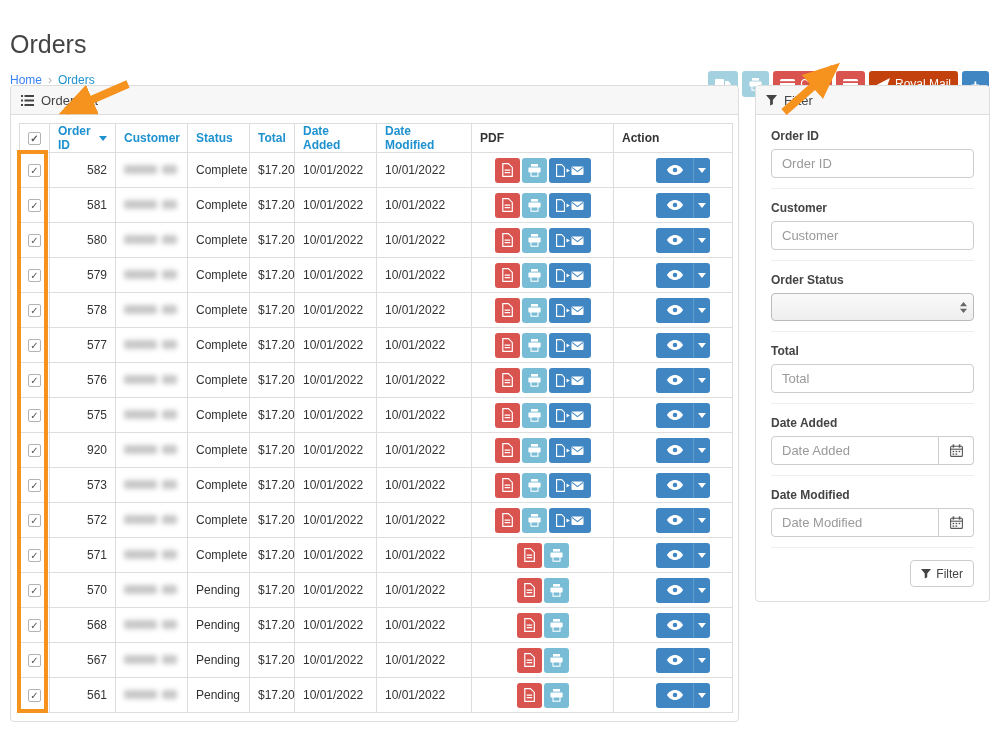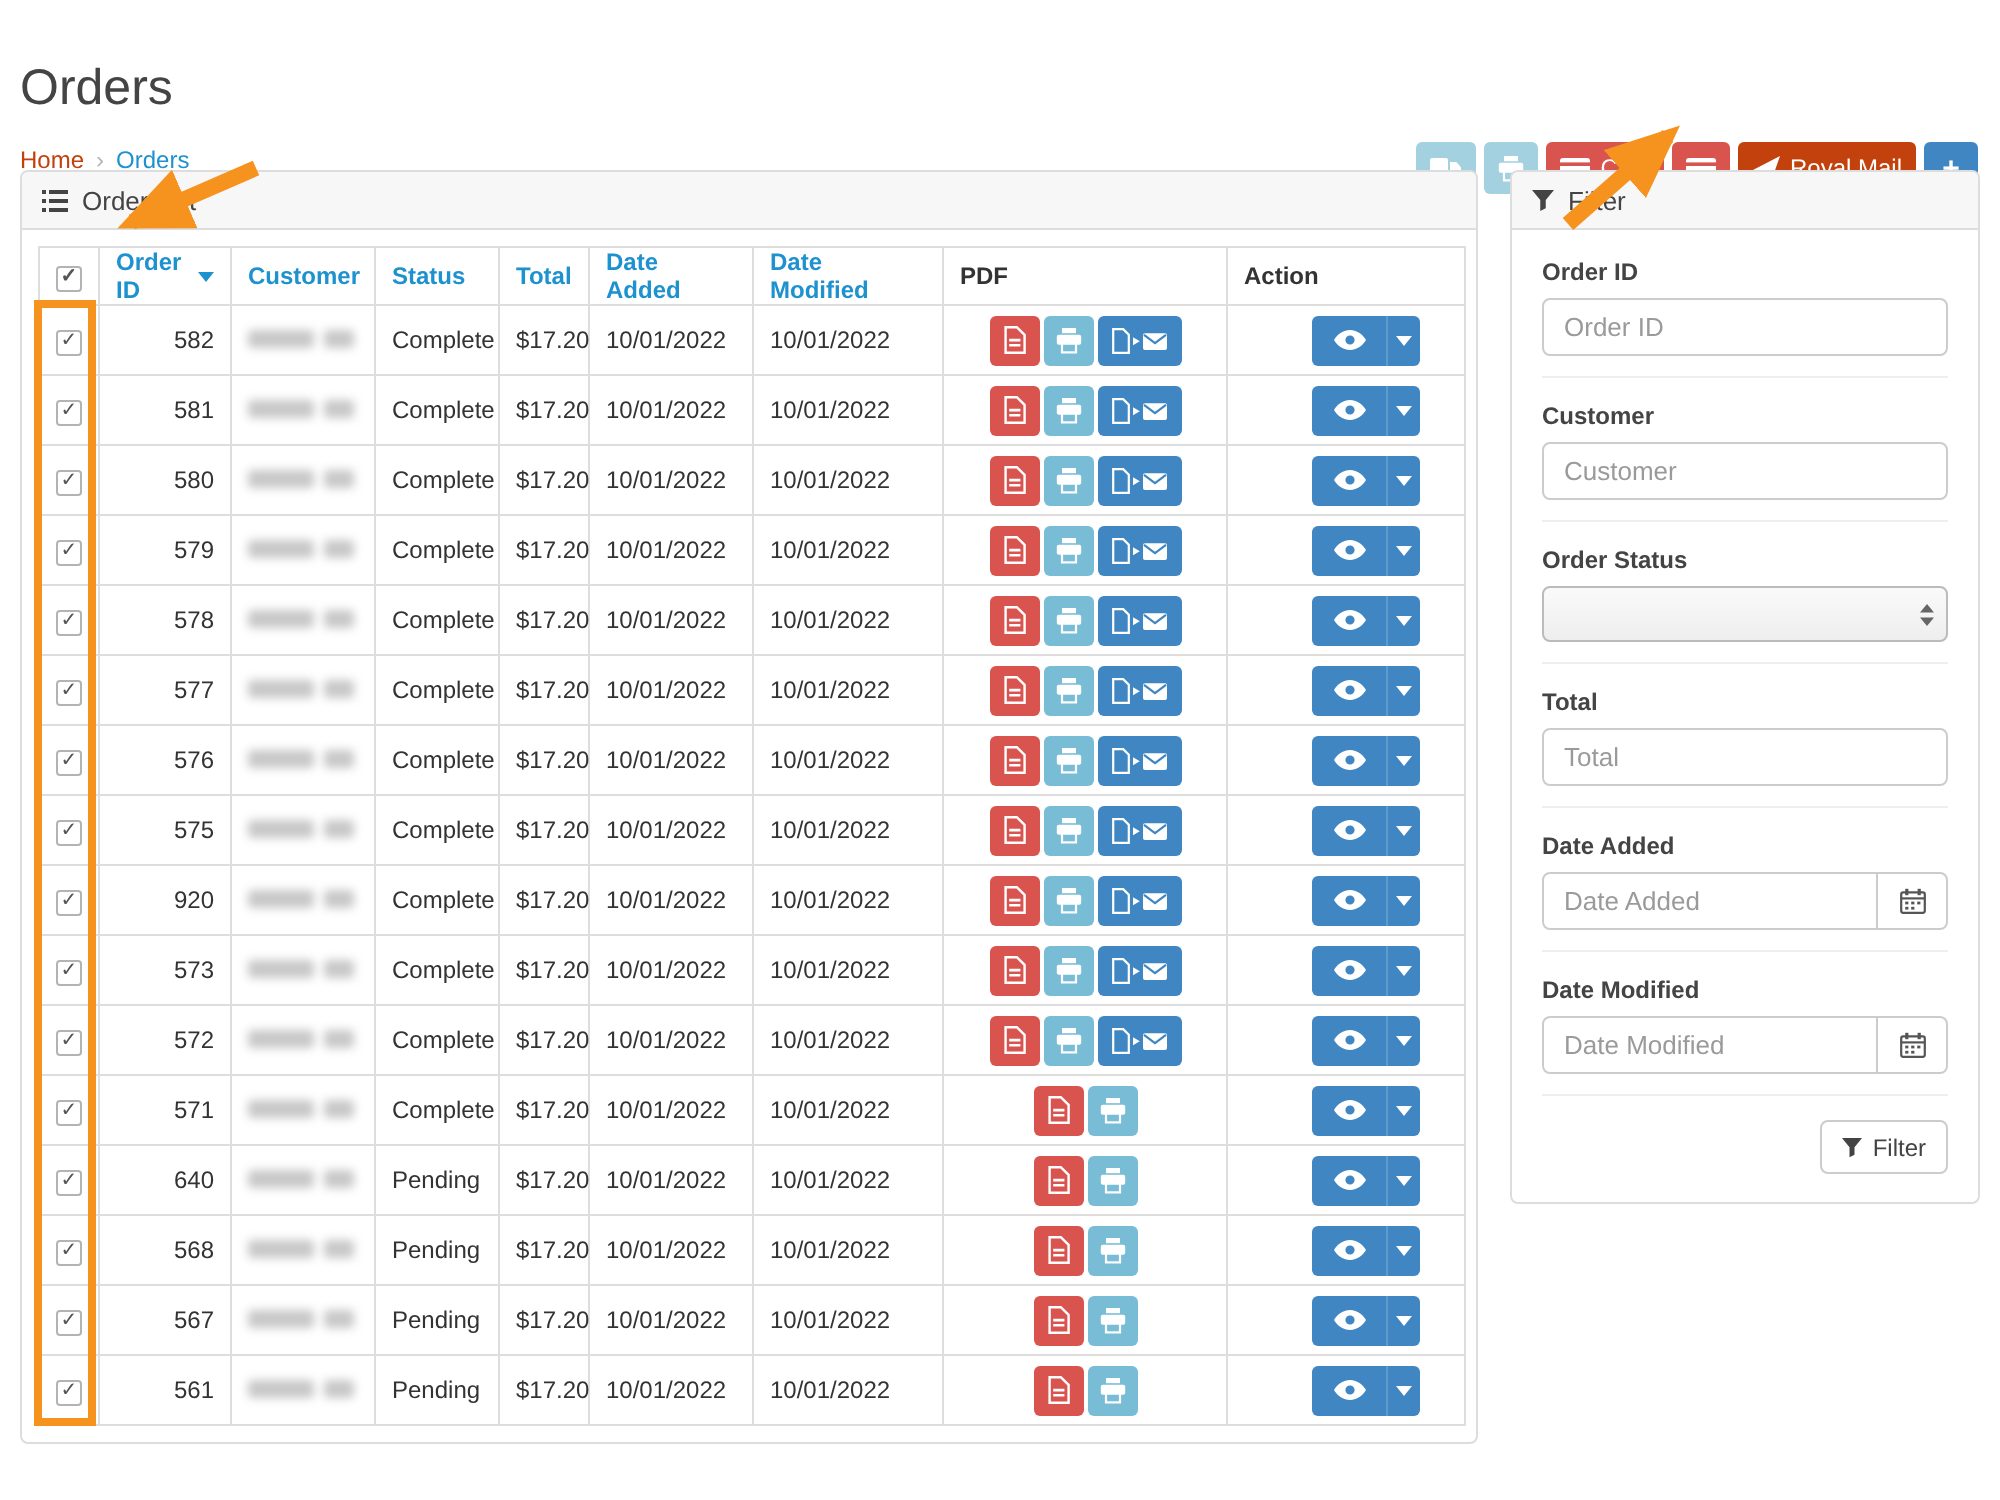--- a/index.html
+++ b/index.html
@@ -6,21 +6,21 @@
   html,body { width:1000px; height:750px; }
   body {
     position:relative; background:#fff; overflow:hidden;
     font-family:"Liberation Sans", sans-serif; color:#333;
   }
 
   
   .page-header { position:absolute; left:10px; top:30px; display:flex; align-items:baseline; gap:14px;flex-direction:column; }
   .page-title { font-size:25px; font-weight:400; color:#444; }
   .breadcrumb { font-size:12px; display:flex; gap:6px; align-items:baseline; }
-  .bc-home { color:#c2410c; text-decoration:none; cursor:pointer; }
+  .bc-home { color:#3b82f6; text-decoration:none; cursor:pointer; }
   .bc-sep { color:#b5b5b5; }
   .bc-current { color:#1e91cf; text-decoration:none; cursor:pointer; }
 
   
   .header-buttons { position:absolute; top:35px; right:11px; display:flex; gap:4px; }
   .hbtn { height:26px; min-width:27px; padding:0 7px; border:none; border-radius:3px;
           color:#fff; font-size:12px; display:inline-flex; align-items:center; justify-content:center;
           gap:5px; cursor:pointer; line-height:1;margin-top:36px; }
   .hbtn.info-light   { background:#a4d1e0; }
   .hbtn.danger       { background:#d9534f; }
@@ -836,21 +836,21 @@
                   <span>
                     <svg width="8" height="5" viewBox="0 0 8 5">
                       <path fill="#fff" d="M0 0h8L4 5z"></path>
                     </svg>
                   </span>
                 </button>
               </span></td>
           </tr>
           <tr>
             <td class="al-c"><span class="check-box">✓</span></td>
-            <td class="al-r">640</td>
+            <td class="al-r">570</td>
             <td><span class="blur-name">
                 <i class="w1"></i>
                 <i class="w2"></i>
               </span></td>
             <td>Pending</td>
             <td class="al-r">$17.20</td>
             <td>10/01/2022</td>
             <td>10/01/2022</td>
             <td class="al-c"><button class="mini-btn bg-danger">
                 <span>

